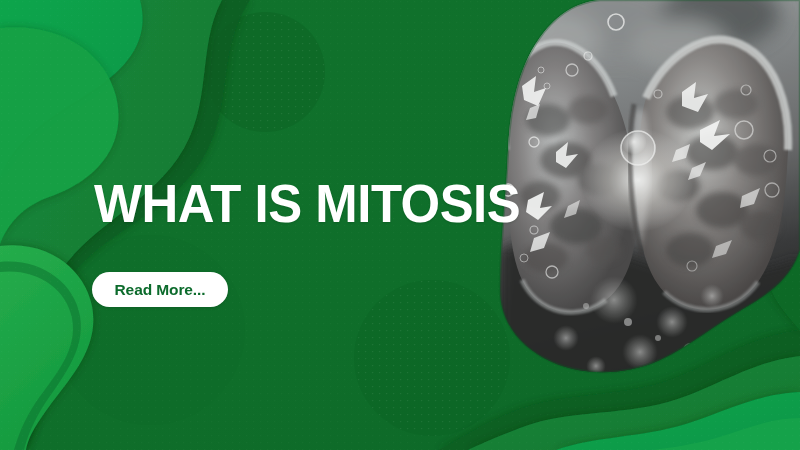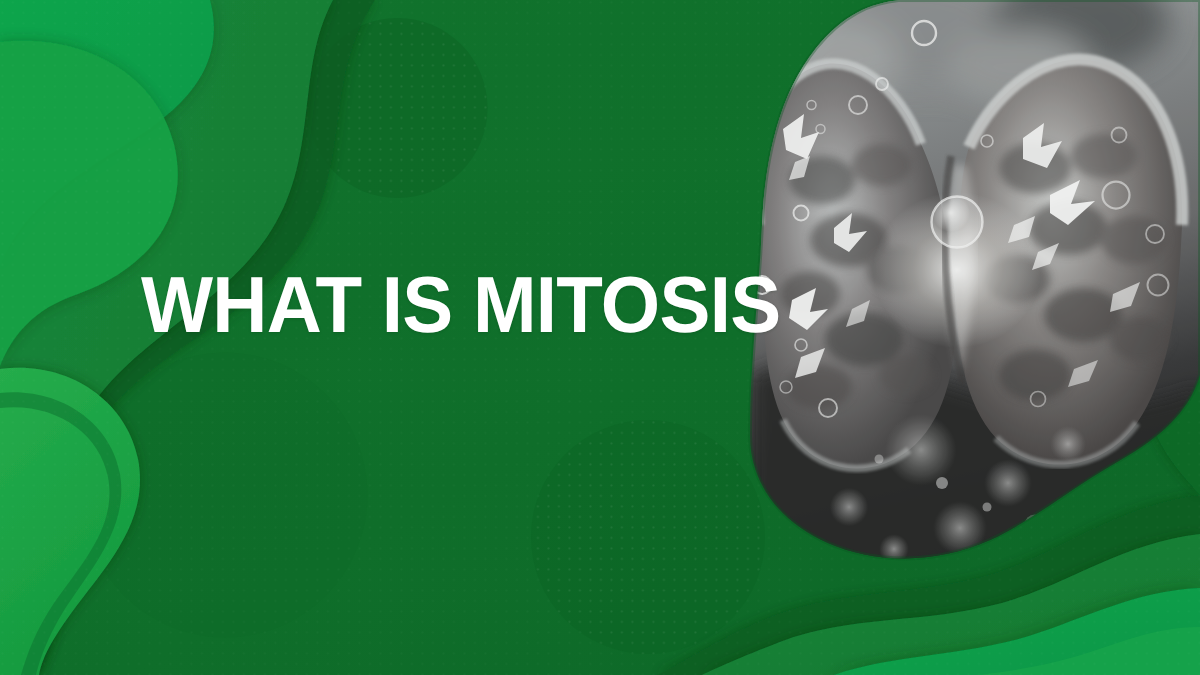--- a/index.html
+++ b/index.html
@@ -292,16 +292,17 @@
     </g>
 
     <path d="M600,0 L800,0 L800,250 C792,276 772,292 748,306
              C716,324 690,346 660,360 C624,376 584,376 552,362
              C520,348 500,322 500,290 C500,240 506,196 508,150
              C510,104 520,62 544,32 C562,10 580,2 600,0 Z" fill="none" stroke="#0A5520" stroke-width="2.5" opacity="0.35"></path>
   </svg>
 
   <div class="content">
     <h1 class="title">WHAT IS MITOSIS</h1>
+    <button class="cta" type="button">Read More...</button>
     <span class="sr">Grayscale microscope photograph of a cell undergoing mitosis, splitting into two lobes with bubbles and bright highlights</span>
   </div>
 
 </div>
 
 </body></html>

